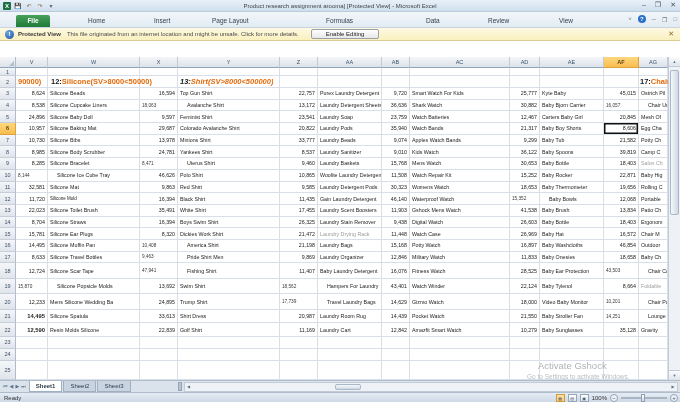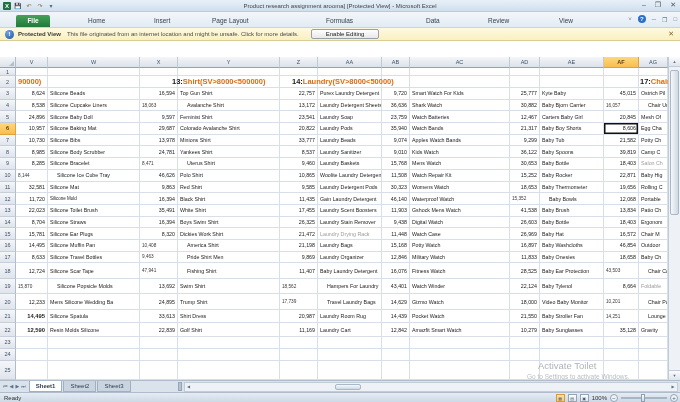--- a/index.html
+++ b/index.html
@@ -547,30 +547,30 @@
           <div class="cell" style="width: 38px;"></div>
           <div class="cell" style="width: 64px;"></div>
           <div class="cell" style="width: 28px;"></div>
           <div class="cell" style="width: 100px;"></div>
           <div class="cell" style="width: 30px;"></div>
           <div class="cell" style="width: 64px;"></div>
           <div class="cell" style="width: 35px;"></div>
           <div class="cell" style="width: 29px;"></div>
         </div>
         <div class="hdrspan" style="left: 18px;"><span class="ho">90000)</span></div>
-        <div class="hdrspan" style="left: 172px;"><span class="hk">13:</span><span class="ho">Shirt(SV&gt;8000&lt;500000)</span></div>
-        <div class="hdrspan" style="left: 292px;"><span class="hk">14:</span><span class="ho">Laundry(SV&gt;8000&lt;50000)</span></div>
+        <div class="hdrspan" style="left: 51px;"><span class="hk">12:</span><span class="ho">Silicone(SV&gt;8000&lt;50000)</span></div>
+        <div class="hdrspan" style="left: 180px; font-style: italic;"><span class="hk">13:</span><span class="ho">Shirt(SV&gt;8000&lt;500000)</span></div>
         <div class="hdrspan" style="left: 640px; width: 28px;"><span class="hk">17:</span><span class="ho">Chair</span></div>
       </div>
     <div class="vscroll">
       <div class="vs-btn">▲</div>
       <div class="vs-thumb"></div>
       <div class="vs-btn vs-down">▼</div>
     </div>
-    <div class="wm1">Activate Toilet</div>
+    <div class="wm1">Activate Gshock</div>
     <div class="wm2">Go to Settings to activate Windows.</div>
   </div>
 
   <div class="tabbar">
     <div class="tnav">
       <span>⏮</span>
       <span>◀</span>
       <span>▶</span>
       <span>⏭</span>
     </div>

